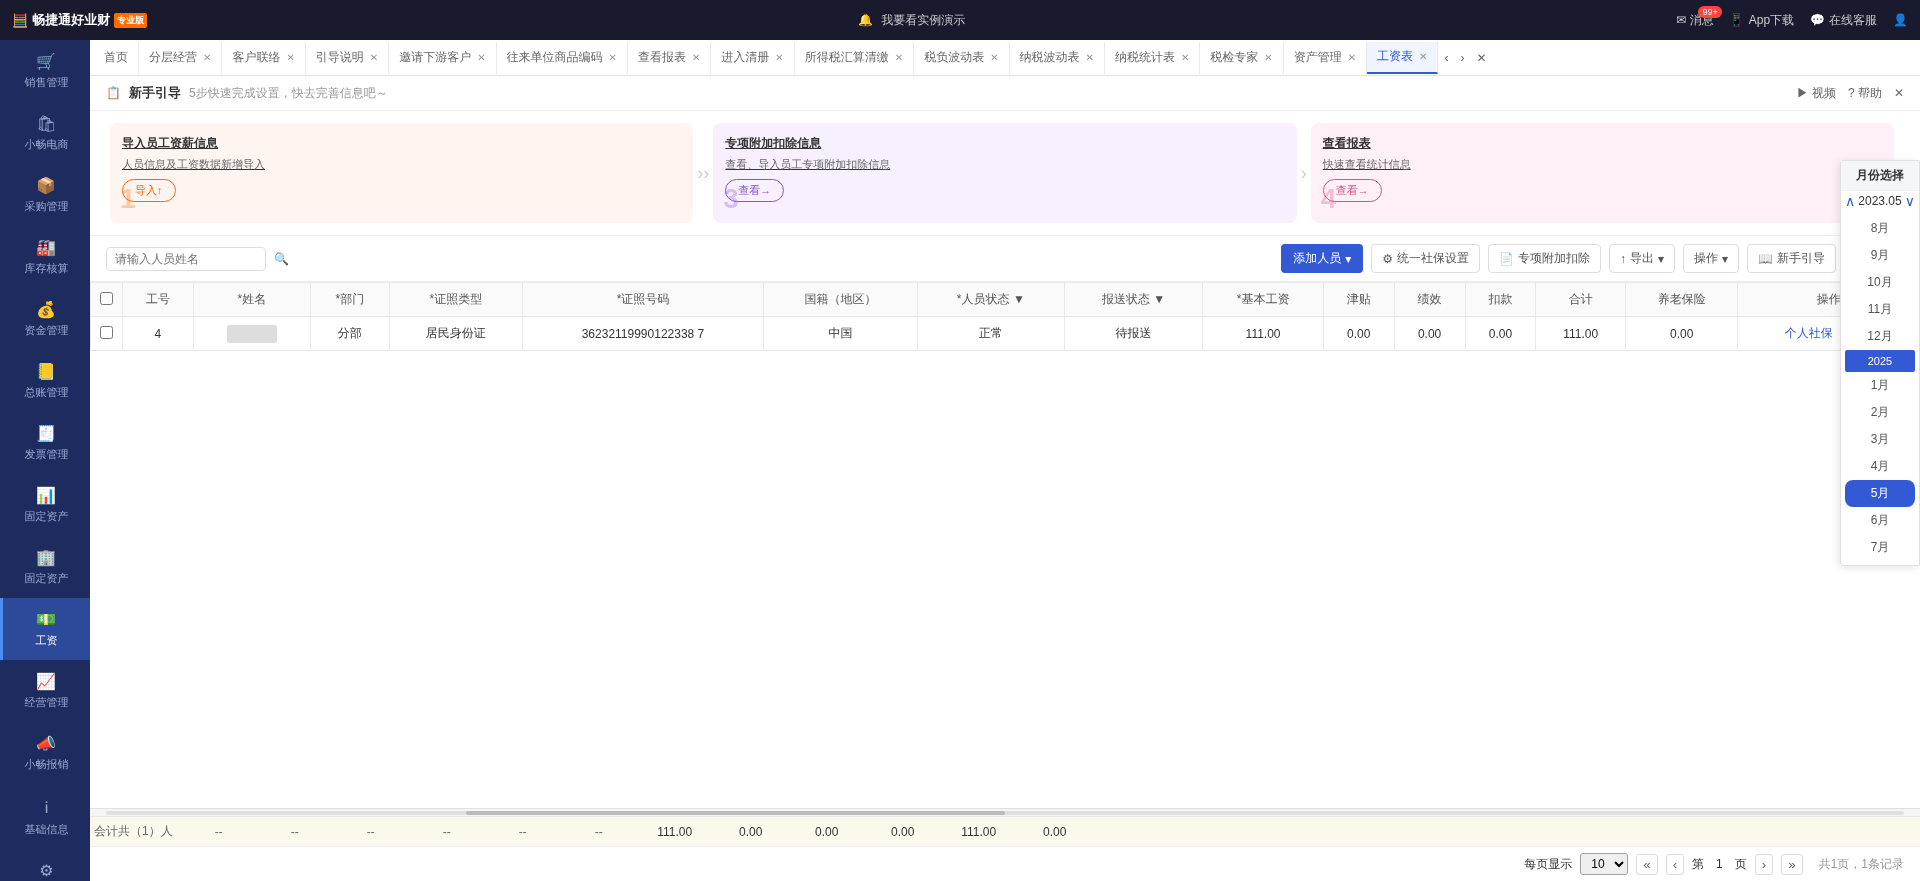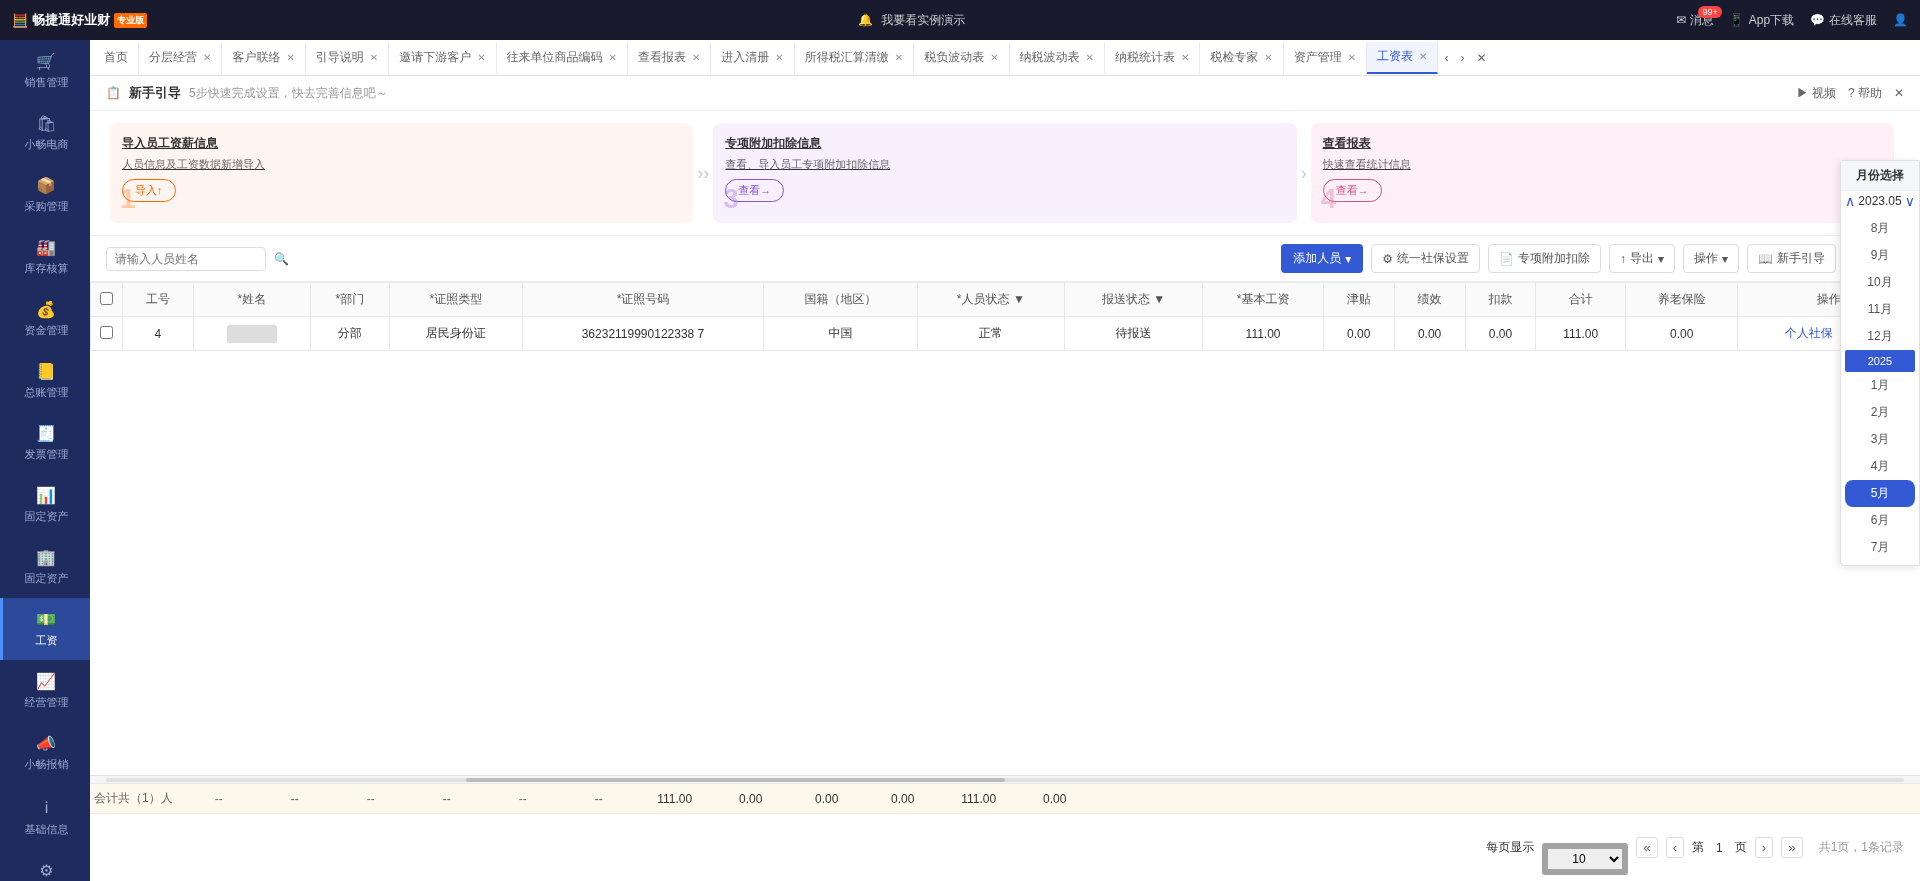--- a/index.html
+++ b/index.html
@@ -82,21 +82,21 @@
     .salary-group th { border-bottom: none; }
     .salary-label { background: #f0f4ff; font-weight: bold; color: #3359d4; text-align: center; }
 
     
     .table-footer { background: #fdf8ec; padding: 6px 4px; display: flex; align-items: center; gap: 16px; border-top: 1px solid #e8e8e8; font-size: 12px; flex-shrink: 0; }
     .footer-cell { color: #666; min-width: 60px; text-align: center; }
     .footer-num { color: #333; }
 
     
     .pagination-bar { background: #fff; padding: 6px 16px; display: flex; align-items: center; justify-content: flex-end; gap: 8px; border-top: 1px solid #eee; font-size: 12px; flex-shrink: 0; }
-    .page-size-select { border: 6px solid #a3a3a3; border-radius: 3px; padding: 2px 20px; font-size: 12px; margin-top: 23px; }
+    .page-size-select { border: 1px solid #a3a3a3; border-radius: 3px; padding: 2px 6px; font-size: 12px; }
     .page-nav-btn { border: 1px solid #ddd; background: #fff; border-radius: 3px; padding: 2px 6px; cursor: pointer; color: #666; }
     .page-nav-btn:disabled { color: #ccc; cursor: default; }
 
     
     .month-panel { position: absolute; right: 0; top: 120px; width: 80px; background: #fff; border: 1px solid #e0e0e0; border-radius: 4px 0 0 4px; box-shadow: -2px 2px 8px rgba(0,0,0,0.1); z-index: 100; }
     .month-panel-header { background: #f5f6fa; padding: 6px 8px; text-align: center; font-size: 12px; color: #333; border-bottom: 1px solid #eee; }
     .month-panel-title { font-weight: bold; color: #333; font-size: 12px; }
     .month-nav { display: flex; justify-content: space-between; align-items: center; padding: 2px 4px; }
     .month-nav-btn { background: none; border: none; cursor: pointer; color: #3359d4; font-size: 14px; }
     .month-list { padding: 4px 0; }

